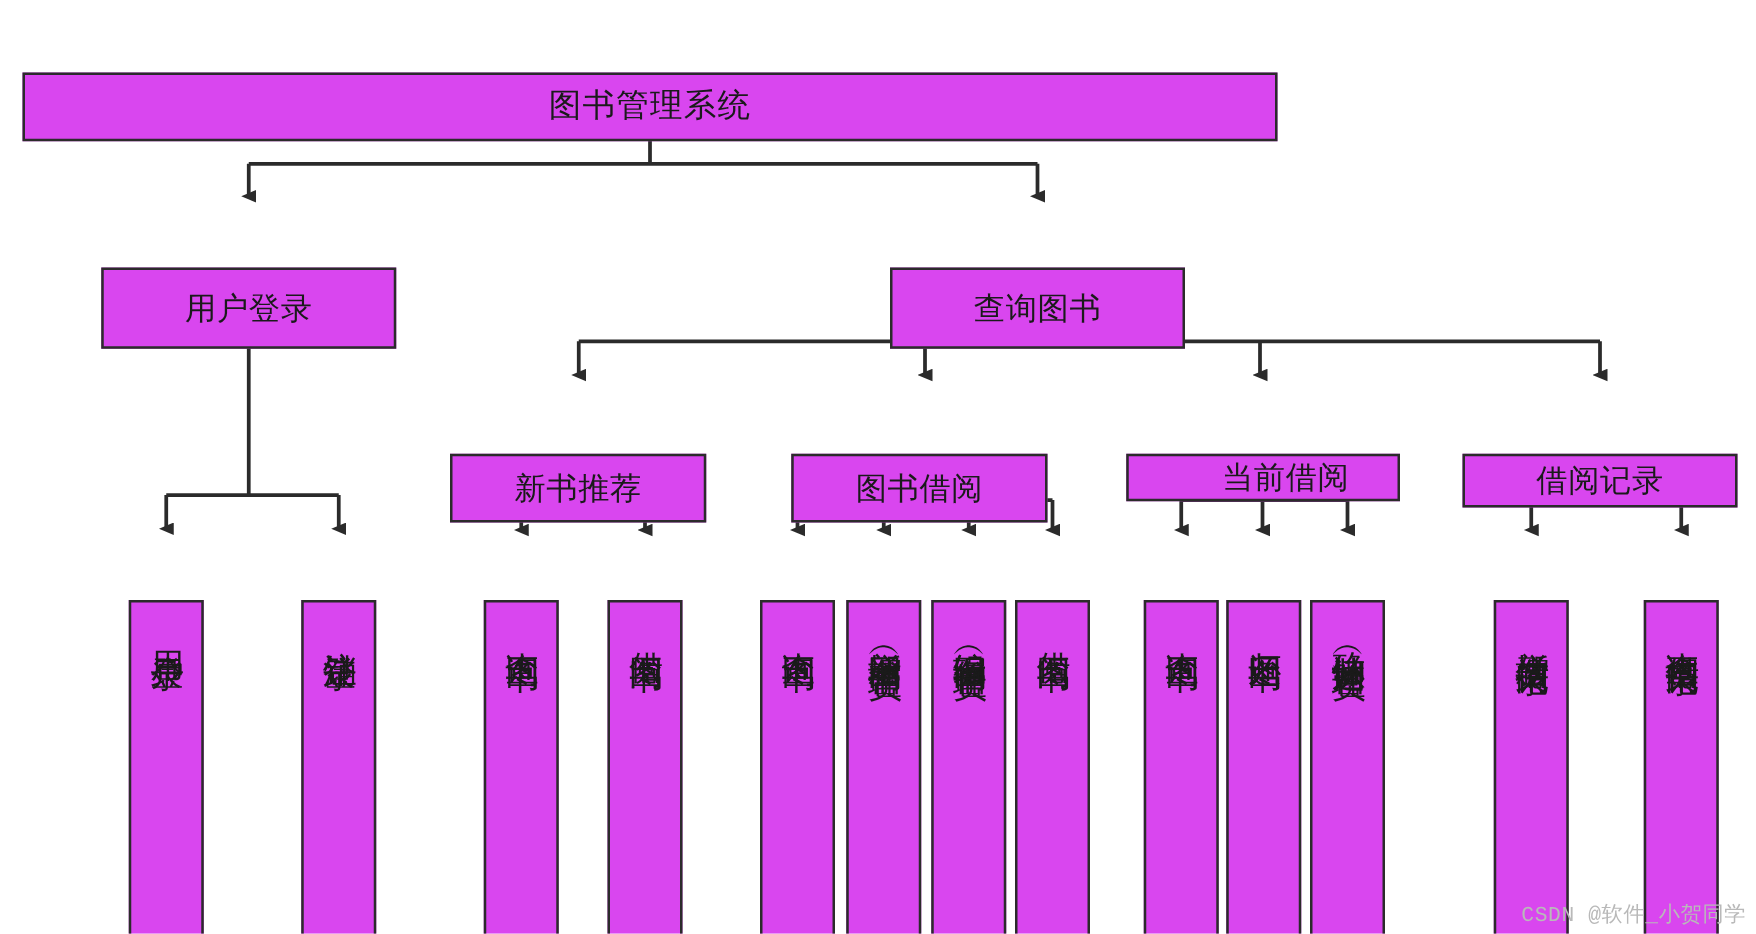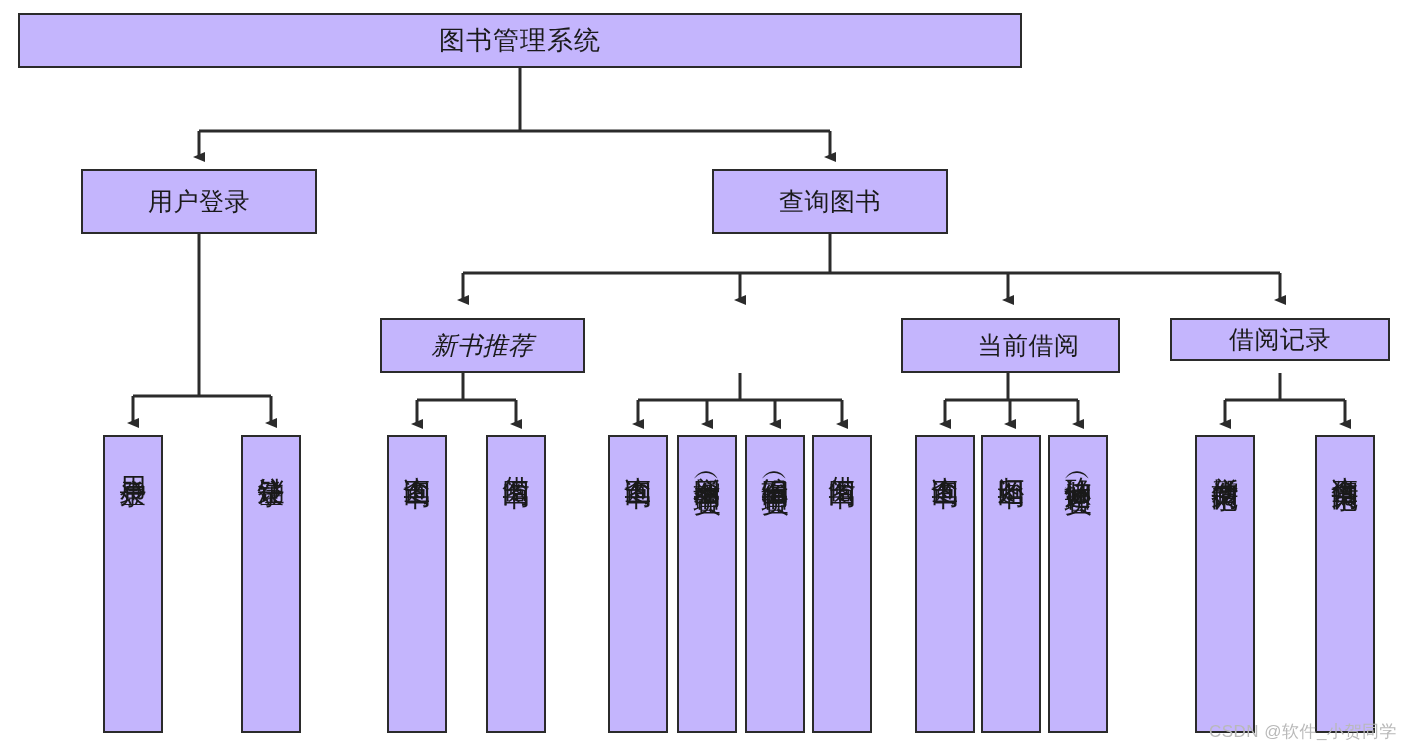--- a/index.html
+++ b/index.html
@@ -22,25 +22,26 @@
     left: 0;
     top: 0;
     width: 1405px;
     height: 747px;
     pointer-events: none;
   }
   .node {
     position: absolute;
     box-sizing: border-box;
     border: 2.5px solid #2b2b2b;
-    background: #c4b5fd;
+    background: #d946ef;
     display: flex;
     align-items: center;
     justify-content: center;
     color: #1a1a1a;
+    margin-top: 45px;
   }
   .node .label {
     display: block;
     text-align: center;
     line-height: 1.12;
     white-space: pre;
   }
   .node.h .label {
     font-size: 25px;
     letter-spacing: 0.5px;
@@ -62,21 +63,21 @@
     letter-spacing: 2px;
     white-space: normal;
   }
   #watermark {
     position: absolute;
     right: 8px;
     bottom: 4px;
     font-size: 17px;
     color: #b9b9b9;
     letter-spacing: 0.5px;
-    font-family: Liberation Sans, sans-serif;
+    font-family: Liberation Mono, monospace;
     white-space: nowrap;
   }
 </style>
 </head>
 <body>
 
 <div id="canvas">
 
   <svg class="wires" viewBox="0 0 1405 747" xmlns="http://www.w3.org/2000/svg">
     <defs>
@@ -132,24 +133,27 @@
     <span class="label">图书管理系统</span>
   </div>
 
   <div class="node h" style="left:81px; top:169px; width:236px; height:65px;">
     <span class="label">用户登录</span>
   </div>
   <div class="node h" style="left:712px; top:169px; width:236px; height:65px;">
     <span class="label">查询图书</span>
   </div>
 
-  <div class="node h" style="left:380px; top:318px; width:205px; height:55px;font-style:italic;">
+  <div class="node h" style="left:360px; top:318px; width:205px; height:55px;">
     <span class="label">新书推荐</span>
   </div>
-  <div class="node h" style="left:901px; top:318px; width:219px; height:55px;padding-left:36px;">
+  <div class="node h" style="left:633px; top:318px; width:205px; height:55px;">
+    <span class="label">图书借阅</span>
+  </div>
+  <div class="node h" style="left:901px; top:318px; width:219px; height:38px;padding-left:36px;">
     <span class="label">当前借阅</span>
   </div>
   <div class="node h" style="left:1170px; top:318px; width:220px; height:43px;">
     <span class="label">借阅记录</span>
   </div>
 
   <div class="node v" style="left:103px; top:435px; width:60px; height:298px;">
     <span class="label">用户登录</span>
   </div>
   <div class="node v" style="left:241px; top:435px; width:60px; height:298px;">

